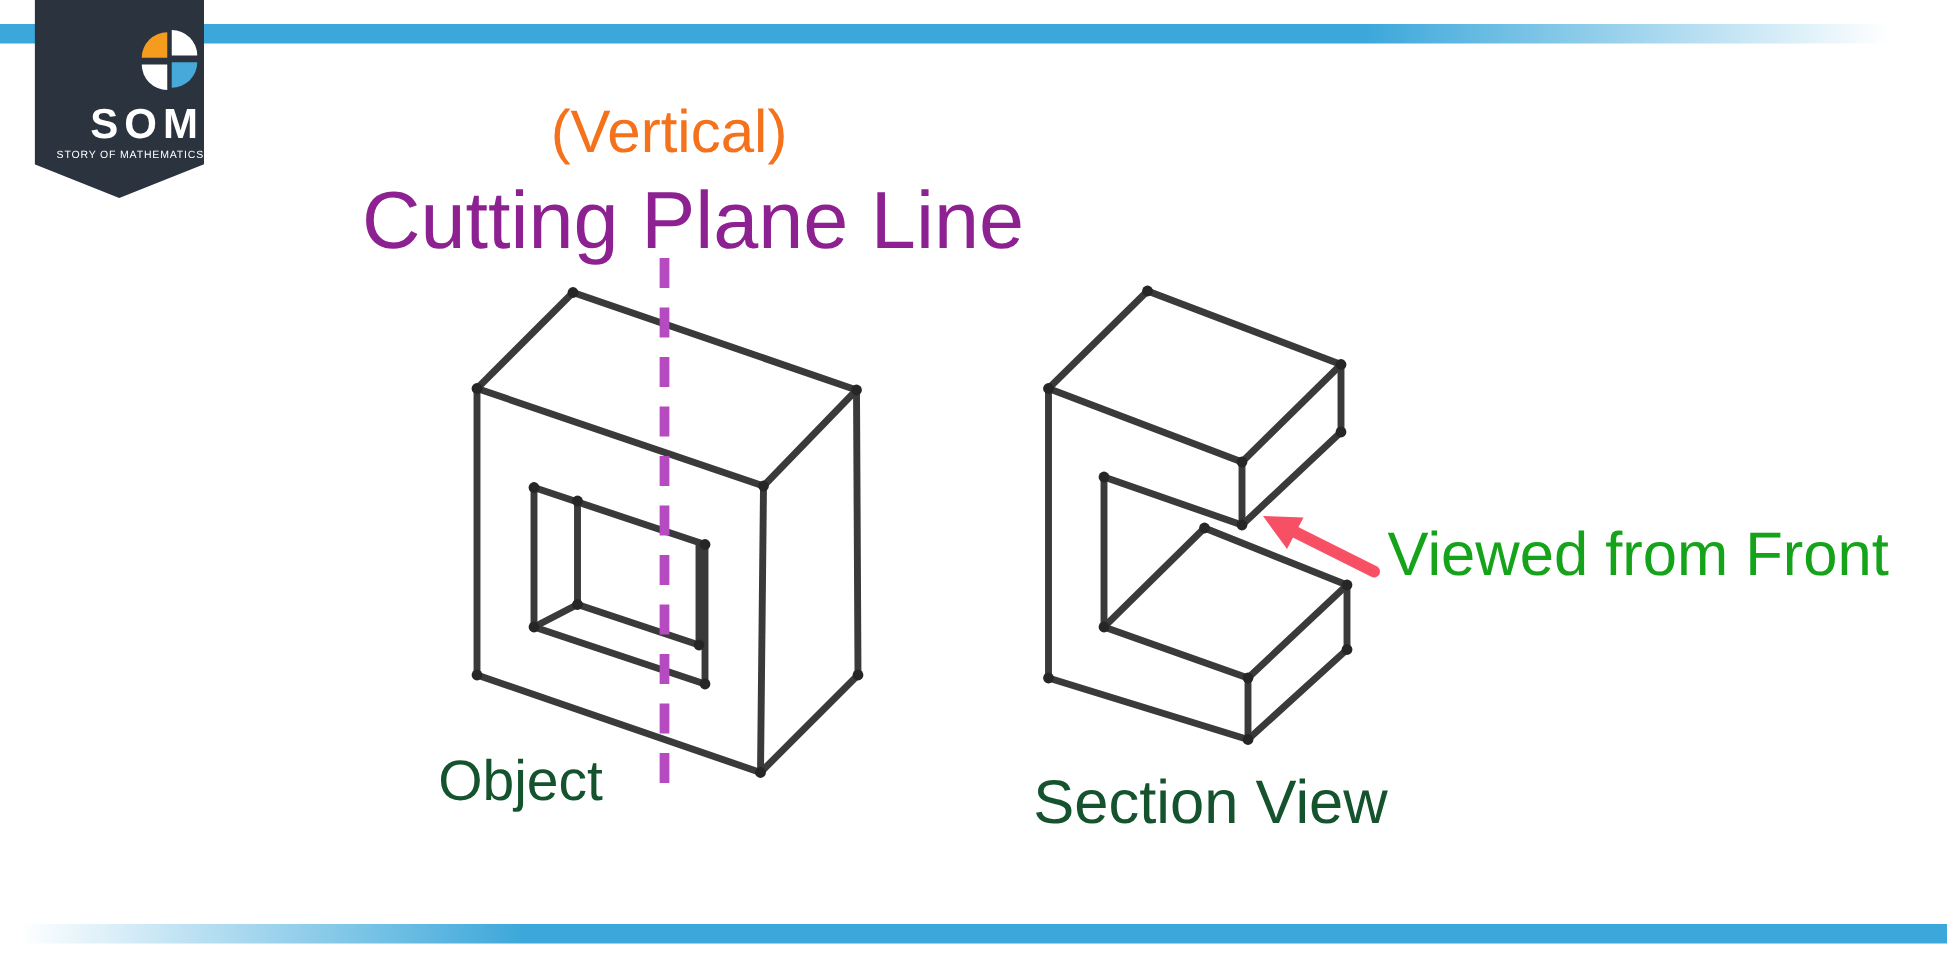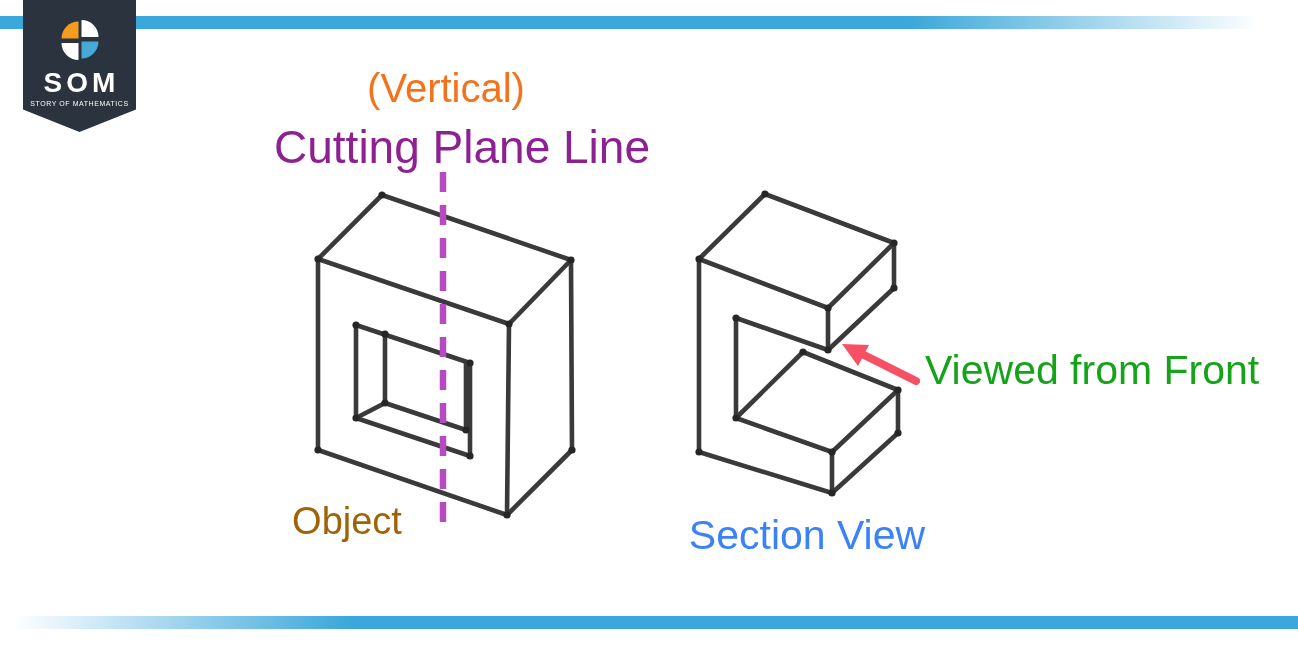--- a/index.html
+++ b/index.html
@@ -4,29 +4,29 @@
 <style>
   html,body{margin:0;padding:0;background:#ffffff;}
   .stage{position:relative;width:1298px;height:649px;overflow:hidden;background:#ffffff;
          font-family:"Liberation Sans", sans-serif;}
   .top-bar{position:absolute;left:0;top:16px;width:1298px;height:13px;
            background:linear-gradient(90deg,#3ba7da 0%,#3ba7da 70%,rgba(59,167,218,0) 97%);}
   .bottom-bar{position:absolute;left:0;top:616px;width:1298px;height:13px;
            background:linear-gradient(90deg,rgba(59,167,218,0) 1%,#3ba7da 27%,#3ba7da 100%);}
   .badge{position:absolute;left:23px;top:0;width:113px;height:132px;background:#2b333e;
          clip-path:polygon(0 0,100% 0,100% 83%,50% 100%,0 83%);
-         display:flex;flex-direction:column;align-items:center;z-index:5;}
+         display:flex;flex-direction:column;align-items:flex-end;z-index:5;}
   .badge-icon{margin-top:17px;}
   .badge-title{color:#ffffff;font-size:28px;font-weight:bold;letter-spacing:4px;line-height:1;
                margin-top:6px;padding-left:4px;}
   .badge-sub{color:#ffffff;font-size:7px;letter-spacing:0.55px;margin-top:3px;white-space:nowrap;}
   .drawing{position:absolute;left:0;top:0;}
   .label{position:absolute;white-space:nowrap;line-height:1;}
   .label-vertical{left:446px;top:88px;transform:translate(-50%,-50%);font-size:40px;}
-  .label-cutting{left:462px;top:147px;transform:translate(-50%,-50%);font-size:46px;}
+  .label-cutting{left:462px;top:147px;transform:translate(-50%,-50%);font-size:54px;}
   .label-object{left:347px;top:521px;transform:translate(-50%,-50%);font-size:38px;}
   .label-section{left:807px;top:535px;transform:translate(-50%,-50%);font-size:41px;}
   .label-viewed{left:925px;top:370px;transform:translateY(-50%);font-size:41px;}
 </style>
 </head>
 <body>
 
 <div class="stage">
 
   <div class="top-bar"></div>
@@ -121,17 +121,17 @@
     </g>
 
     <g>
       <line x1="916" y1="381" x2="864" y2="355" stroke="#f75064" stroke-width="8" stroke-linecap="round"></line>
       <polygon points="842,344 869,345 858,366" fill="#f75064"></polygon>
     </g>
   </svg>
 
   <div class="label label-vertical" style="color: rgb(244, 114, 28);">(Vertical)</div>
   <div class="label label-cutting" style="color: rgb(141, 33, 145);">Cutting Plane Line</div>
-  <div class="label label-object" style="color: #a16207;">Object</div>
-  <div class="label label-section" style="color: #3b82f6;">Section View</div>
+  <div class="label label-object" style="color: #14532d;">Object</div>
+  <div class="label label-section" style="color: #14532d;">Section View</div>
   <div class="label label-viewed" style="color: rgb(20, 163, 25);">Viewed from Front</div>
 
 </div>
 
 </body></html>

